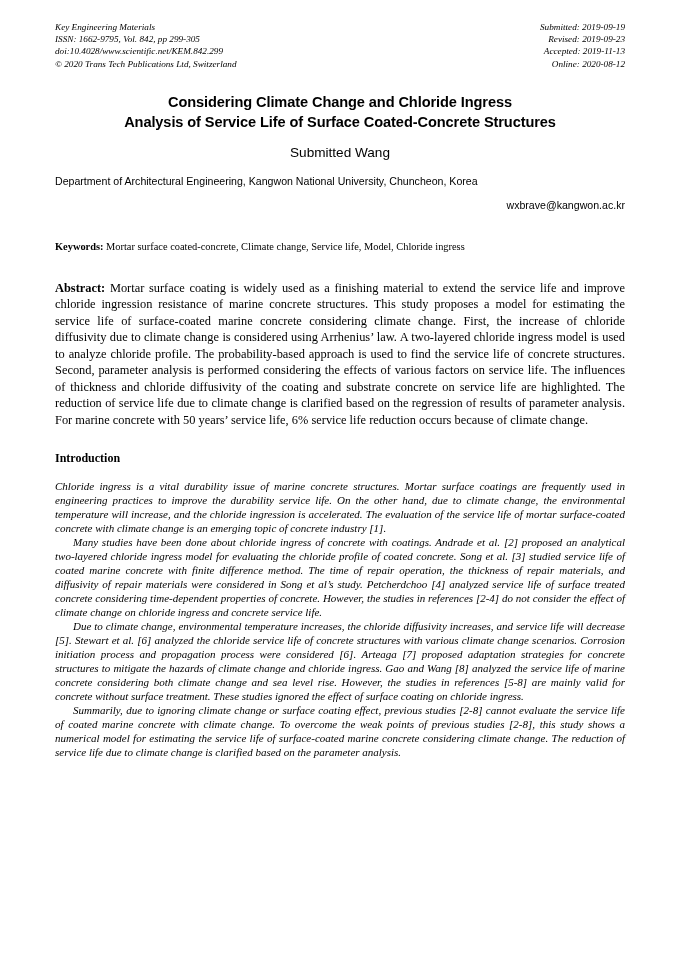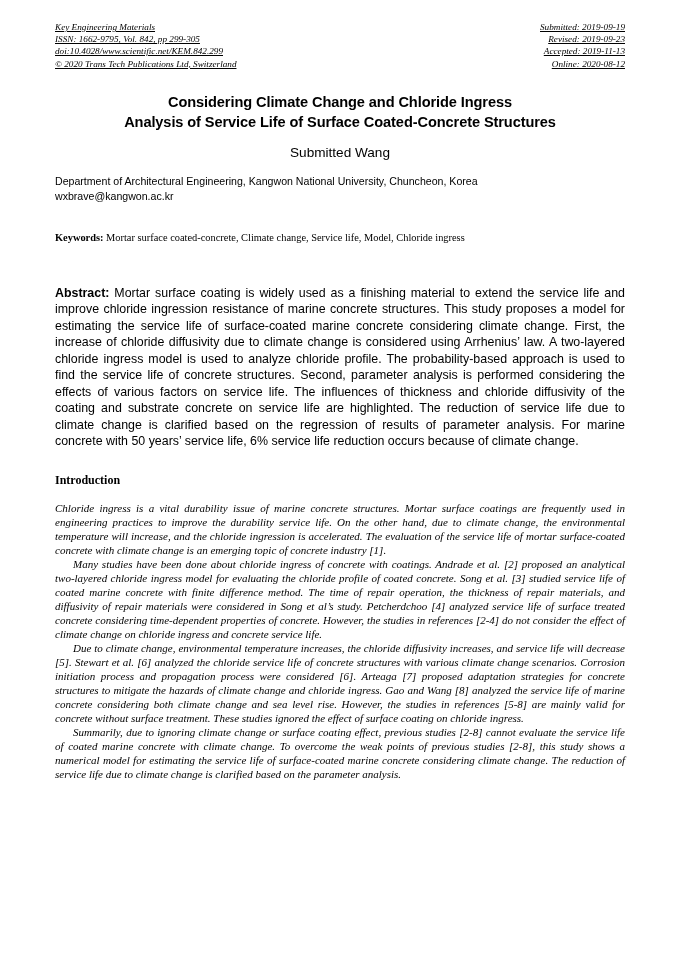--- a/index.html
+++ b/index.html
@@ -54,21 +54,20 @@
   }
   .masthead-right {
     position: absolute;
     right: 0;
     top: 0;
     text-align: right;
     white-space: nowrap;
   }
   .masthead-line {
     display: block;
-    text-decoration: underline;
   }
 
   
   .title {
     margin-top: 20px;
     font-family: "Liberation Sans", "DejaVu Sans", sans-serif;
     font-weight: bold;
     font-size: 14.6px;
     line-height: 19.5px;
     text-align: center;
@@ -86,42 +85,43 @@
   }
 
   .affiliation {
     margin-top: 12px;
     font-family: "Liberation Sans", "DejaVu Sans", sans-serif;
     font-size: 10.6px;
     line-height: 15px;
   }
 
   .email {
+    margin-top: 9px;
     font-family: "Liberation Sans", "DejaVu Sans", sans-serif;
     font-size: 10.6px;
     line-height: 15px;
-    text-align: left;
+    text-align: right;
   }
 
   
   .keywords {
     margin-top: 26px;
     font-family: Liberation Serif, serif;
     font-size: 10.4px;
     line-height: 15px;
     text-align: left;
   }
   .keywords .lbl {
     font-weight: bold;
   }
 
   
   .abstract {
-    margin-top: 40px;
-    font-family: Liberation Sans, sans-serif;
+    margin-top: 26px;
+    font-family: Liberation Serif, serif;
     font-size: 12.4px;
     line-height: 16.45px;
     text-align: justify;
     text-justify: inter-word;
     hyphens: none;
   }
   .abstract .lbl {
     font-weight: bold;
   }
 

